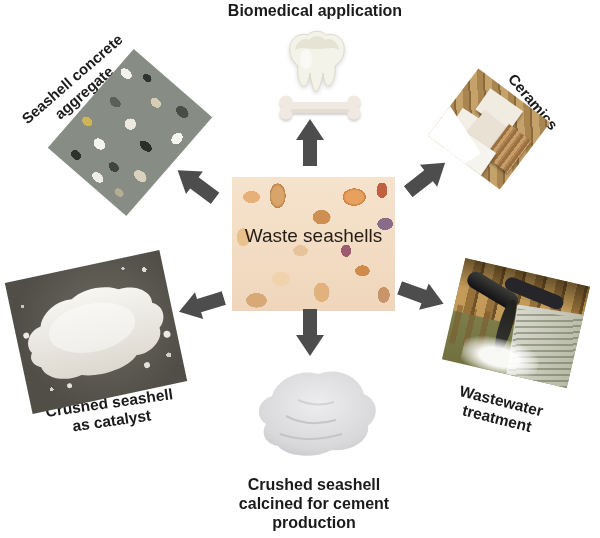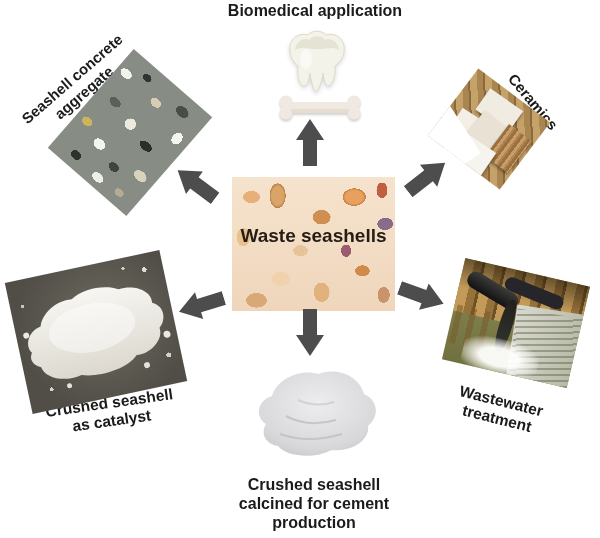--- a/index.html
+++ b/index.html
@@ -9,21 +9,21 @@
   
   .lbl{position:absolute;font-weight:bold;color:#1b1b1b;white-space:pre-line;
        text-align:center;line-height:1.18;}
   .lbl-biomedical{left:215px;top:2px;width:200px;font-size:16px;}
   .lbl-concrete{left:3px;top:68px;width:150px;font-size:15px;transform:rotate(-41deg);}
   .lbl-ceramics{left:473px;top:93px;width:120px;font-size:15px;transform:rotate(50deg);}
   .lbl-wastewater{left:429px;top:392px;width:140px;font-size:15.5px;transform:rotate(14deg);}
   .lbl-catalyst{left:28px;top:394px;width:165px;font-size:15.5px;transform:rotate(-8deg);}
   .lbl-cement{left:218px;top:475px;width:192px;font-size:16px;line-height:1.2;}
   .lbl-center{position:absolute;left:0;top:48px;width:100%;text-align:center;
-       font-size:19px;font-weight:bold;color:#241d15;}
+       font-size:19px;font-weight:normal;color:#241d15;}
 
   
   .arrow{position:absolute;width:48px;height:30px;z-index:6;}
   .ar-up{left:286px;top:127px;transform:rotate(-90deg);}
   .ar-upleft{left:172px;top:169px;transform:rotate(-143deg);}
   .ar-upright{left:403px;top:162px;transform:rotate(-38deg);}
   .ar-right{left:398px;top:281px;transform:rotate(20deg);}
   .ar-left{left:177px;top:290px;transform:rotate(163deg);}
   .ar-down{left:286px;top:318px;transform:rotate(90deg);}
 

